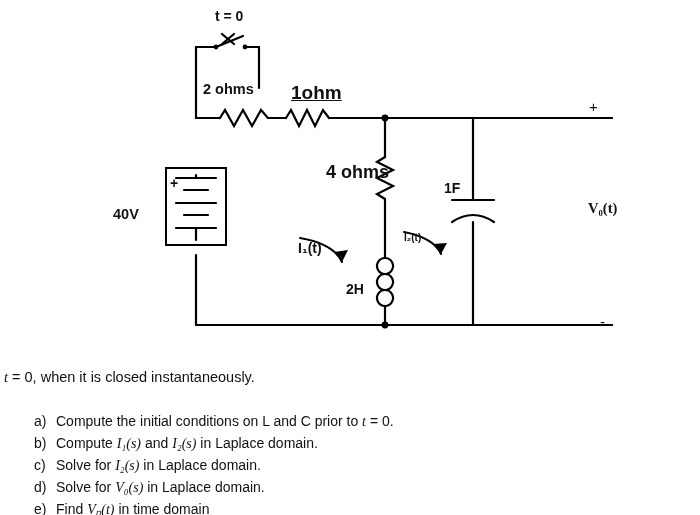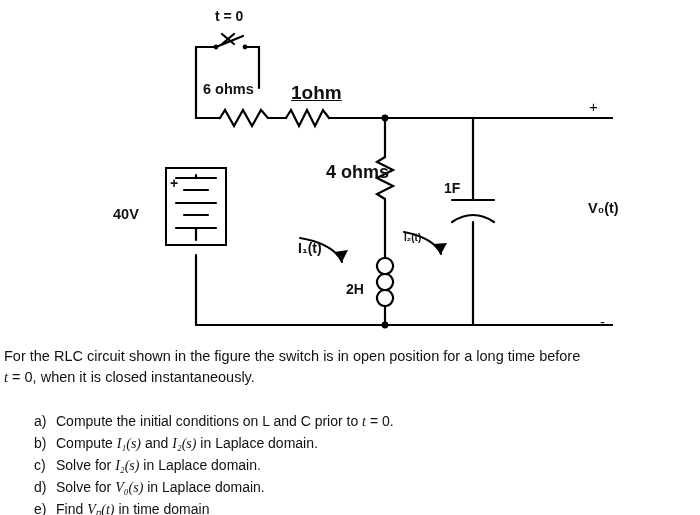--- a/index.html
+++ b/index.html
@@ -143,47 +143,47 @@
         <path d="M300,238 q34,6 42,24" stroke-width="2"></path>
         <polygon points="342,262 334,252 348,250" fill="#000" stroke="none"></polygon>
 
         <path d="M404,232 q30,6 37,22" stroke-width="2"></path>
         <polygon points="441,254 433,244 447,243" fill="#000" stroke="none"></polygon>
       </g>
     </svg>
 
     <div class="lbl lbl-bold" style="left:215px; top:8px; font-size:14px;">t = 0</div>
 
-    <div class="lbl lbl-bold" style="left:203px; top:81px; font-size:14.5px;">6 ohms</div>
+    <div class="lbl lbl-bold" style="left:203px; top:81px; font-size:14.5px;">2 ohms</div>
 
     <div class="lbl lbl-bold" style="left:291px; top:82px; font-size:19px;text-decoration:underline;">1ohm</div>
 
     <div class="lbl lbl-bold" style="left:326px; top:162px; font-size:18px;">4 ohms</div>
 
     <div class="lbl lbl-bold" style="left:444px; top:180px; font-size:14px;">1F</div>
 
     <div class="lbl lbl-bold" style="left:346px; top:281px; font-size:14px;">2H</div>
 
     <div class="lbl lbl-bold" style="left:113px; top:206px; font-size:14.5px;">40V</div>
 
     <div class="lbl lbl-bold" style="left:170px; top:175px; font-size:14px;">+</div>
 
     <div class="lbl lbl-bold" style="left:285px; top:240px; font-size:14px;padding-left:13px;">I₁(t)</div>
 
     <div class="lbl lbl-bold" style="left:404px; top:232px; font-size:10px;">I₂(t)</div>
 
-    <div class="lbl lbl-bold" style="left:588px; top:200px; font-size:14.5px;">V₀(t)</div>
+    <div class="lbl lbl-bold" style="left:588px; top:200px; font-size:14.5px;font-family:Liberation Serif, serif;">V₀(t)</div>
 
     <div class="lbl" style="left:589px; top:98px; font-size:15px;">+</div>
 
     <div class="lbl" style="left:600px; top:313px; font-size:15px;">-</div>
   </div>
 
   <div class="txt-block" id="intro">
-    <span>For the RLC circuit shown in the figure the switch is in open position for a long time before</span><br>
+    <br>
     <span class="mathit">t</span><span> = 0, when it is closed instantaneously.</span>
   </div>
 
   <div class="txt-block" id="qlist">
 
     <div class="q-row">
       <span class="q-key">a)</span>
       <span class="q-txt"><span>Compute the initial conditions on L and C prior to </span><span class="mathit">t</span><span> = 0.</span></span>
     </div>
 

